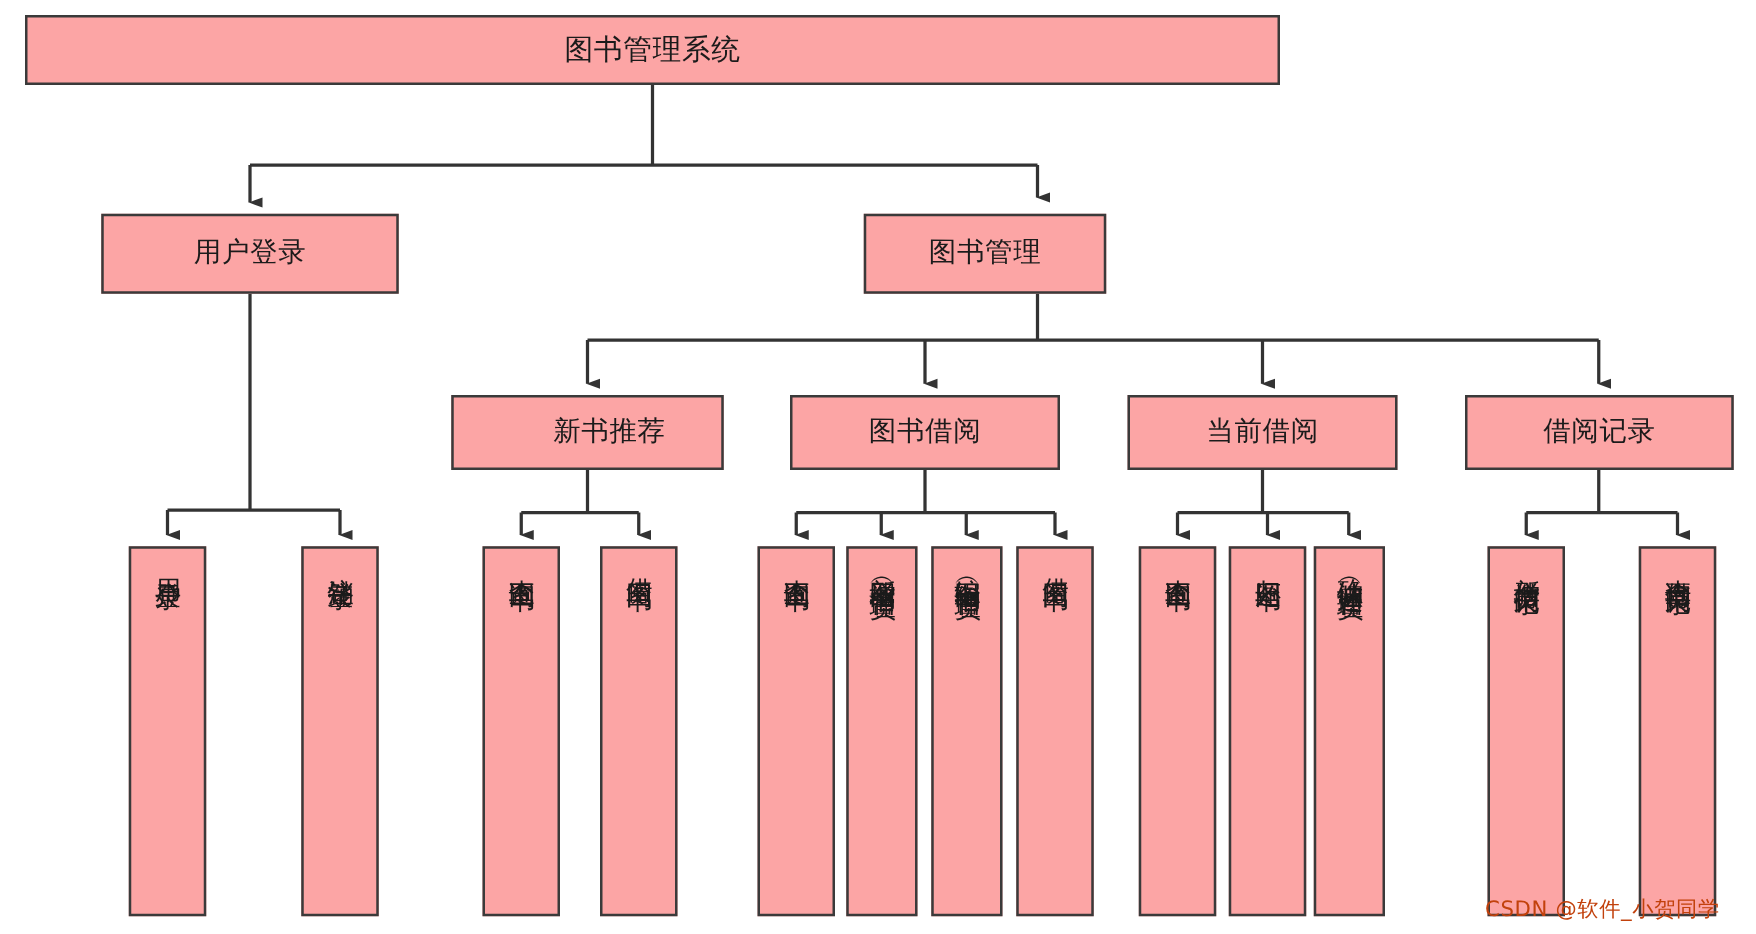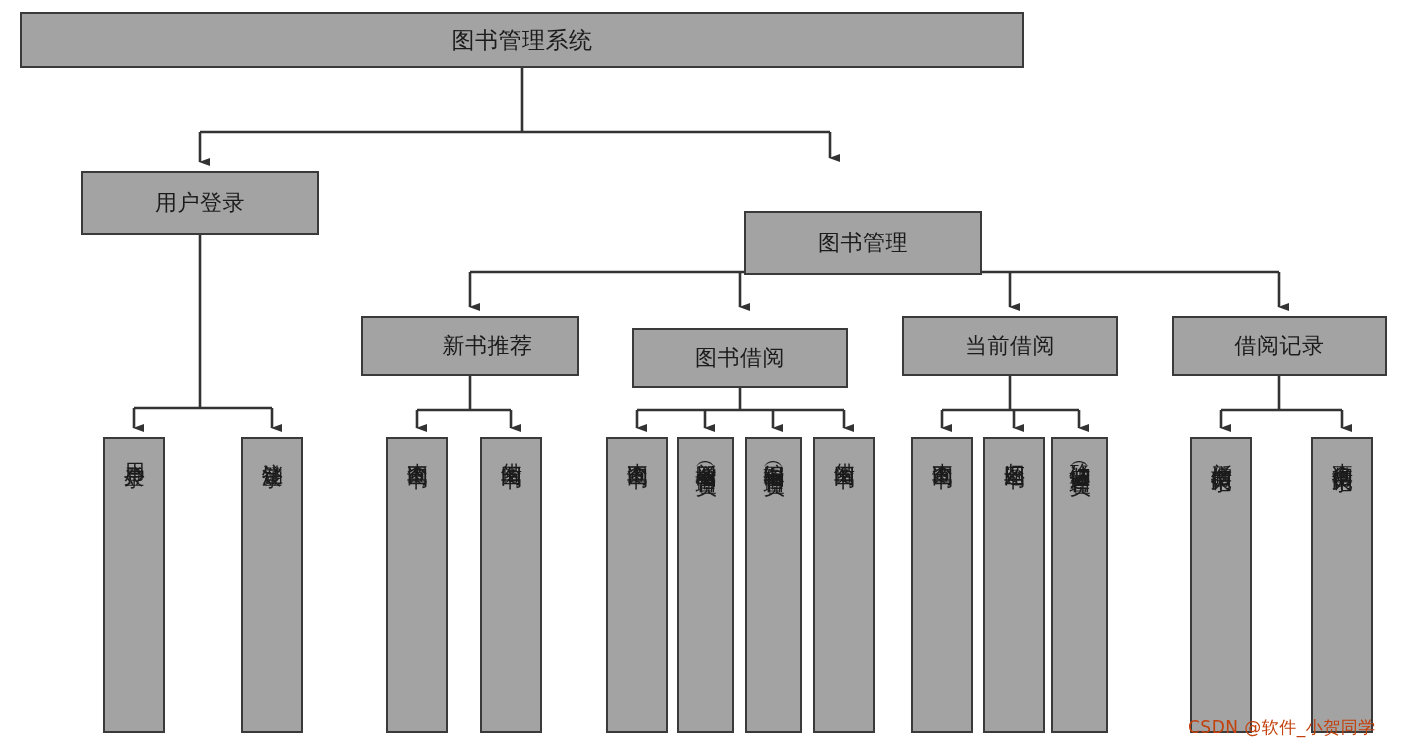--- a/index.html
+++ b/index.html
@@ -22,21 +22,21 @@
   svg.edges {
     position: absolute;
     left: 0;
     top: 0;
     width: 1405px;
     height: 747px;
   }
   .node {
     position: absolute;
     box-sizing: border-box;
-    background: #a3a3a3;
+    background: #fca5a5;
     border: 2px solid #3a3a3a;
     display: flex;
     align-items: center;
     justify-content: center;
     color: #1b1b1b;
   }
   .node .label {
     text-align: center;
     line-height: 1.15;
     letter-spacing: 0.5px;
@@ -134,29 +134,29 @@
   </svg>
 
   <div class="node horizontal root" style="left:20px;top:12px;width:1004px;height:56px;">
     <span class="label">图书管理系统</span>
   </div>
 
   <div class="node horizontal" style="left:81px;top:171px;width:238px;height:64px;">
     <span class="label">用户登录</span>
   </div>
 
-  <div class="node horizontal" style="left:744px;top:171px;width:238px;height:64px;margin-top:40px;">
+  <div class="node horizontal" style="left:691px;top:171px;width:194px;height:64px;">
     <span class="label">图书管理</span>
   </div>
 
   <div class="node horizontal" style="left:361px;top:316px;width:218px;height:60px;padding-left:35px;">
     <span class="label">新书推荐</span>
   </div>
 
-  <div class="node horizontal" style="left:632px;top:316px;width:216px;height:60px;margin-top:12px;">
+  <div class="node horizontal" style="left:632px;top:316px;width:216px;height:60px;">
     <span class="label">图书借阅</span>
   </div>
 
   <div class="node horizontal" style="left:902px;top:316px;width:216px;height:60px;">
     <span class="label">当前借阅</span>
   </div>
 
   <div class="node horizontal" style="left:1172px;top:316px;width:215px;height:60px;">
     <span class="label">借阅记录</span>
   </div>

